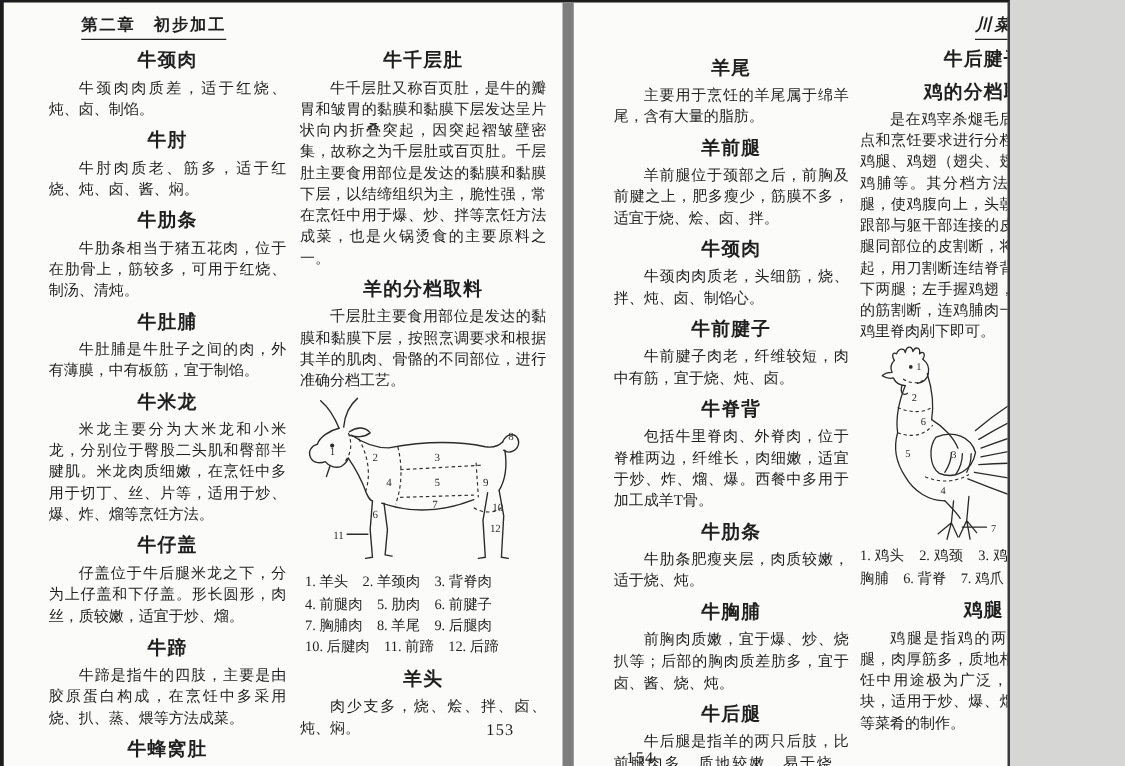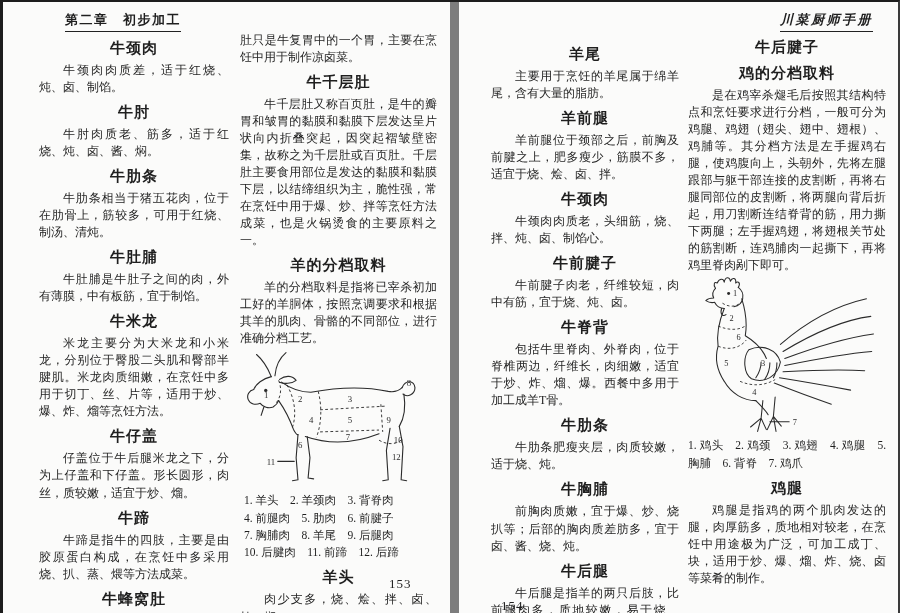--- a/index.html
+++ b/index.html
@@ -1,17 +1,17 @@
 <!DOCTYPE html>
 <html><head>
 <meta charset="utf-8">
 <style>
   html,body{margin:0;padding:0;}
   body{width:900px;height:613px;background:#d6d6d4;font-family:"Liberation Serif",serif;}
-  .scan{position:relative;width:900px;height:613px;background:#fbfbfa;box-sizing:border-box;
+  .scan{position:relative;width:808px;height:613px;background:#fbfbfa;box-sizing:border-box;
         border-top:2px solid #1d1d1d;border-left:3px solid #1d1d1d;border-right:2px solid #3a3a3a;
         color:#1f1f1f;overflow:hidden;}
   .gutter{position:absolute;left:447px;top:0;width:9px;height:613px;background:#7d7d7d;}
   .page{position:absolute;top:0;height:613px;}
   .page-left{left:0;width:447px;}
   .page-right{left:456px;width:444px;}
   .running-head{position:absolute;top:9px;font-weight:bold;font-size:13px;
         border-bottom:1.5px solid #222;padding-bottom:2px;letter-spacing:1.5px;}
   .rh-left{left:62px;}
   .rh-right{right:30px;font-style:italic;letter-spacing:2.5px;}
@@ -55,25 +55,24 @@
       <p class="p">米龙主要分为大米龙和小米龙，分别位于臀股二头肌和臀部半腱肌。米龙肉质细嫩，在烹饪中多用于切丁、丝、片等，适用于炒、爆、炸、熘等烹饪方法。</p>
       <h3 class="h">牛仔盖</h3>
       <p class="p">仔盖位于牛后腿米龙之下，分为上仔盖和下仔盖。形长圆形，肉丝，质较嫩，适宜于炒、熘。</p>
       <h3 class="h">牛蹄</h3>
       <p class="p">牛蹄是指牛的四肢，主要是由胶原蛋白构成，在烹饪中多采用烧、扒、蒸、煨等方法成菜。</p>
       <h3 class="h">牛蜂窝肚</h3>
       <p class="p">牛蜂窝肚又称网胃，因黏膜突起呈蜂窝状排列，故称蜂窝肚，蜂窝</p>
     </div>
 
     <div class="col l-col2">
-      <p class="p noindent">肚只是牛复胃中的一个胃，主要在烹饪中用于制作凉卤菜。</p>
       <h3 class="h">牛千层肚</h3>
       <p class="p">牛千层肚又称百页肚，是牛的瓣胃和皱胃的黏膜和黏膜下层发达呈片状向内折叠突起，因突起褶皱壁密集，故称之为千层肚或百页肚。千层肚主要食用部位是发达的黏膜和黏膜下层，以结缔组织为主，脆性强，常在烹饪中用于爆、炒、拌等烹饪方法成菜，也是火锅烫食的主要原料之一。</p>
       <h3 class="h">羊的分档取料</h3>
-      <p class="p">羊的分档取料是指将已宰杀初加工好的羊胴体，按照烹调要求和根据其羊的肌肉、骨骼的不同部位，进行准确分档工艺。</p>
+      <p class="p">千层肚主要食用部位是发达的黏膜和黏膜下层，按照烹调要求和根据其羊的肌肉、骨骼的不同部位，进行准确分档工艺。</p>
 
       <div class="fig">
         <svg width="197" height="140" viewBox="0 0 212 152">
 
           <path class="ink" d="M33,30 C29,20 24,12 17,6"></path>
           <path class="ink" d="M37,29 C38,18 43,9 49,4"></path>
 
           <path class="ink" d="M42,33 C49,28 56,29 60,34 C55,38 47,38 42,36"></path>
 
           <path class="ink" d="M33,30 C24,32 16,38 14,44 C9,45 6,50 8,55 C10,60 16,61 21,59 C24,63 30,65 35,63 C38,61 40,59 41,56"></path>

